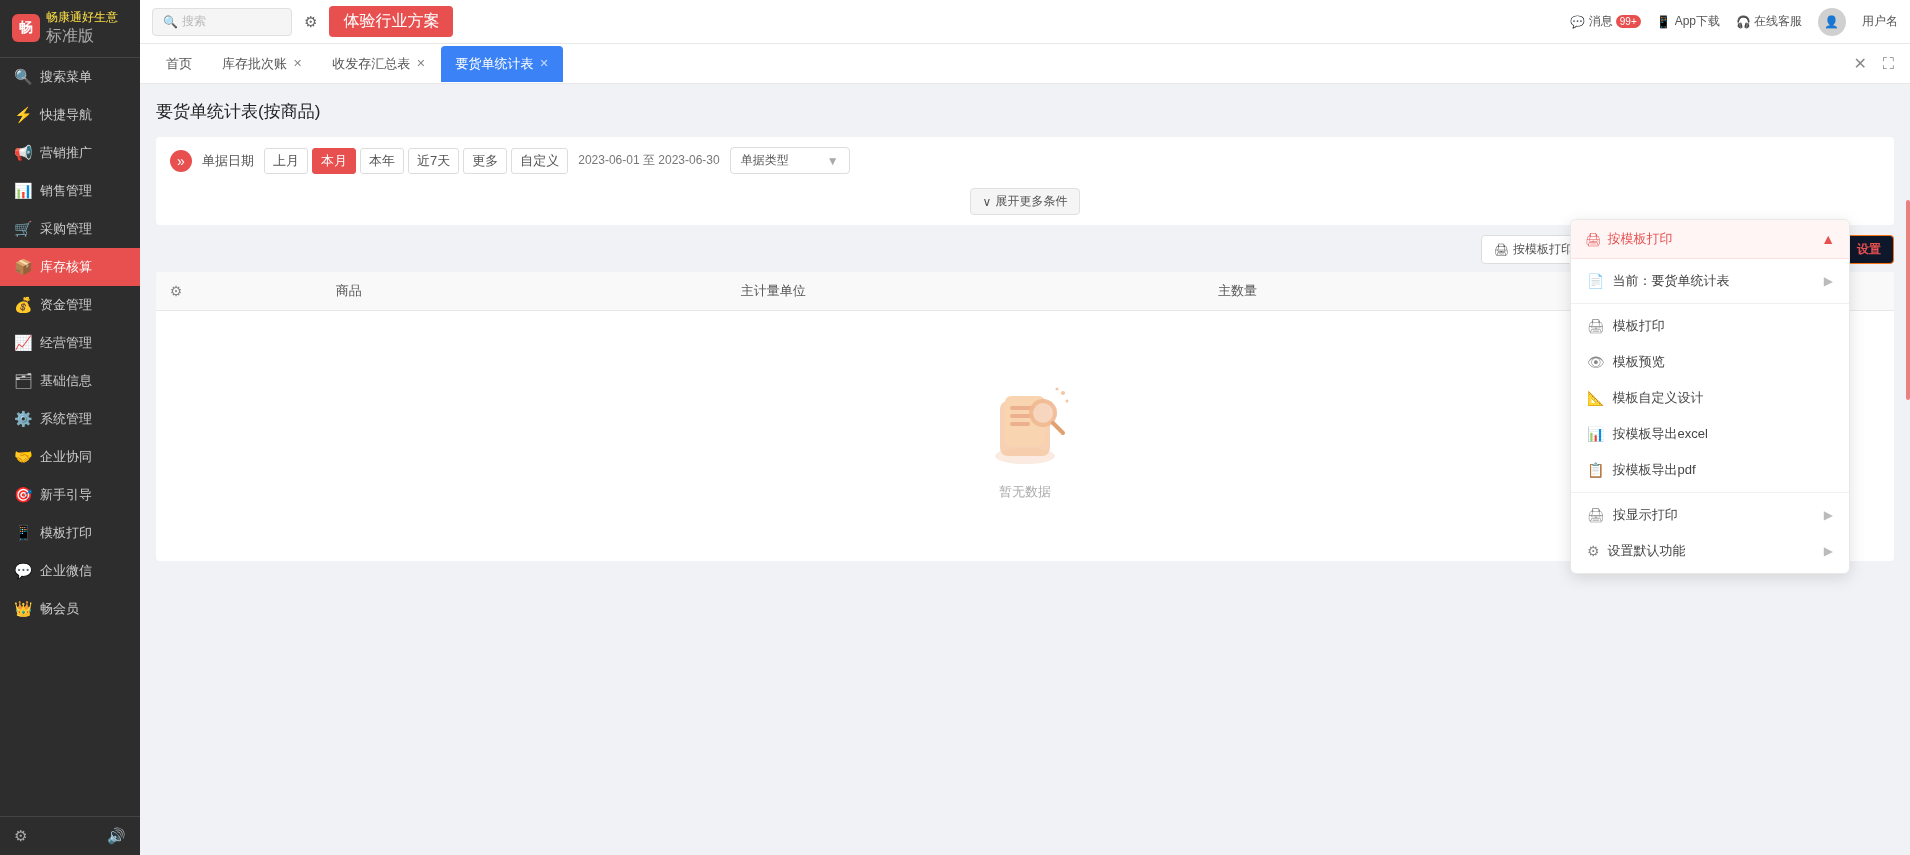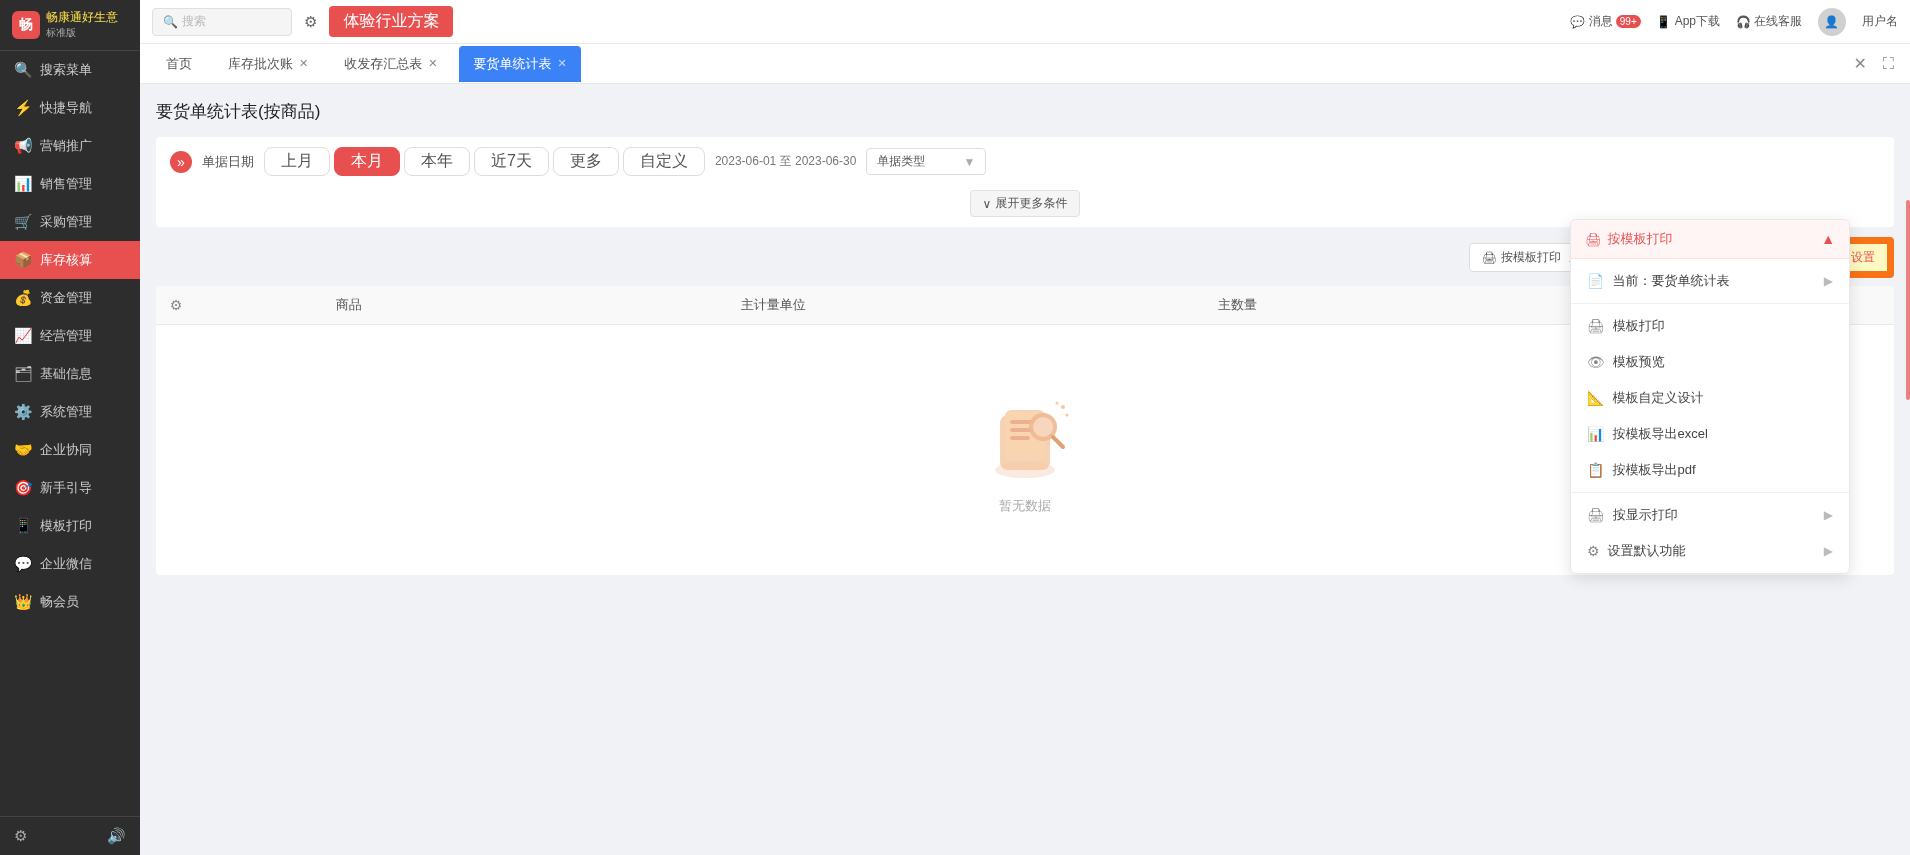--- a/index.html
+++ b/index.html
@@ -25,21 +25,21 @@
     }
     .sidebar-logo-icon {
       width: 28px; height: 28px;
       background: #e85050;
       border-radius: 6px;
       display: flex; align-items: center; justify-content: center;
       color: #fff; font-size: 14px; font-weight: bold;
       margin-right: 6px; flex-shrink: 0;
     }
     .sidebar-logo-text { font-size: 12px; color: #fde047; line-height: 1.3; }
-    .sidebar-logo-sub { font-size: 10px; color: #aaa; }
+    .sidebar-logo-sub { font-size: 16px; color: #aaa; }
 
     .sidebar-scroll { flex: 1; overflow-y: auto; overflow-x: hidden; }
     .sidebar-scroll::-webkit-scrollbar { width: 4px; }
     .sidebar-scroll::-webkit-scrollbar-thumb { background: #555; }
 
     .sidebar-item {
       display: flex; align-items: center;
       padding: 10px 14px;
       cursor: pointer;
       color: #ccc;
@@ -125,21 +125,21 @@
     .topbar-username { color: #555; font-size: 12px; }
 
     
     .tabs-bar {
       height: 40px;
       background: #fff;
       display: flex;
       align-items: center;
       padding: 0 12px;
       border-bottom: 1px solid #e8e8e8;
-      gap: 8px;
+      gap: 2px;
       position: relative;
     }
     .tab {
       display: flex; align-items: center;
       padding: 0 14px;
       height: 36px;
       border-radius: 4px 4px 0 0;
       cursor: pointer;
       font-size: 13px;
       color: #555;
@@ -196,26 +196,26 @@
       color: #fff;
       border: none;
       border-radius: 50%;
       width: 22px; height: 22px;
       display: flex; align-items: center; justify-content: center;
       font-size: 14px; cursor: pointer; flex-shrink: 0;
     }
     .filter-label { color: #555; font-size: 13px; white-space: nowrap; }
     .filter-date-btns { display: flex; align-items: center; gap: 4px; }
     .date-btn {
-      padding: 3px 16px;
+      padding: 3px 8px;
       border: 1px solid #ddd;
-      border-radius: 8px;
+      border-radius: 3px;
       background: #fff;
       color: #555;
-      font-size: 16px;
+      font-size: 13px;
       cursor: pointer;
     }
     .date-btn.active {
       background: #e85050;
       color: #fff;
       border-color: #e85050;
     }
     .date-range { font-size: 12px; color: #777; margin-left: 6px; }
     .filter-select {
       display: flex; align-items: center;
@@ -258,23 +258,24 @@
       color: #555;
       font-size: 12px;
       cursor: pointer;
     }
     .action-btn.primary {
       background: #e85050;
       color: #fff;
       border-color: #e85050;
     }
     .action-btn.secondary {
-      border: 7px solid #f97316;
-      background: #fef9c3;
+      border: 1px solid #f97316;
+      background: #0f172a;
       color: #e85050;
+      font-weight: bold;
     }
 
     
     .data-table {
       width: 100%;
       background: #fff;
       border-radius: 4px;
       overflow: hidden;
     }
     .data-table table {

